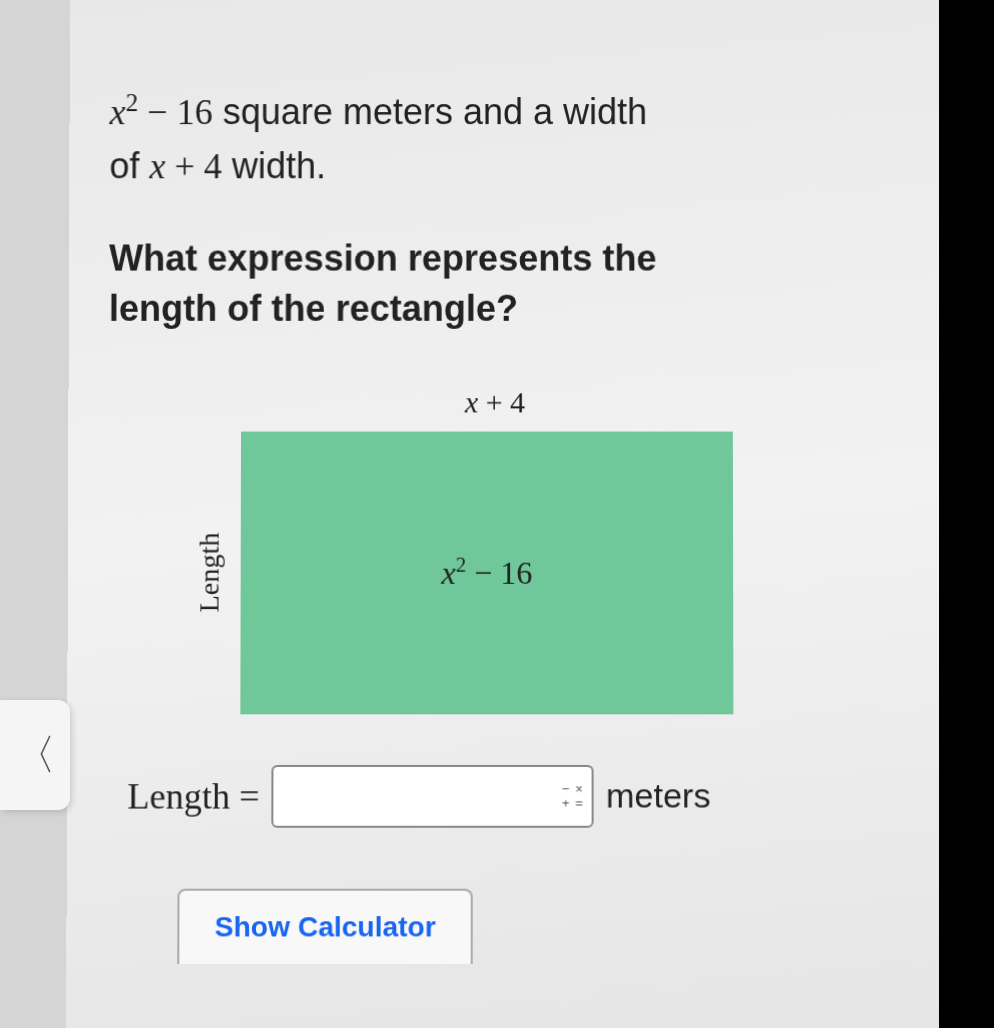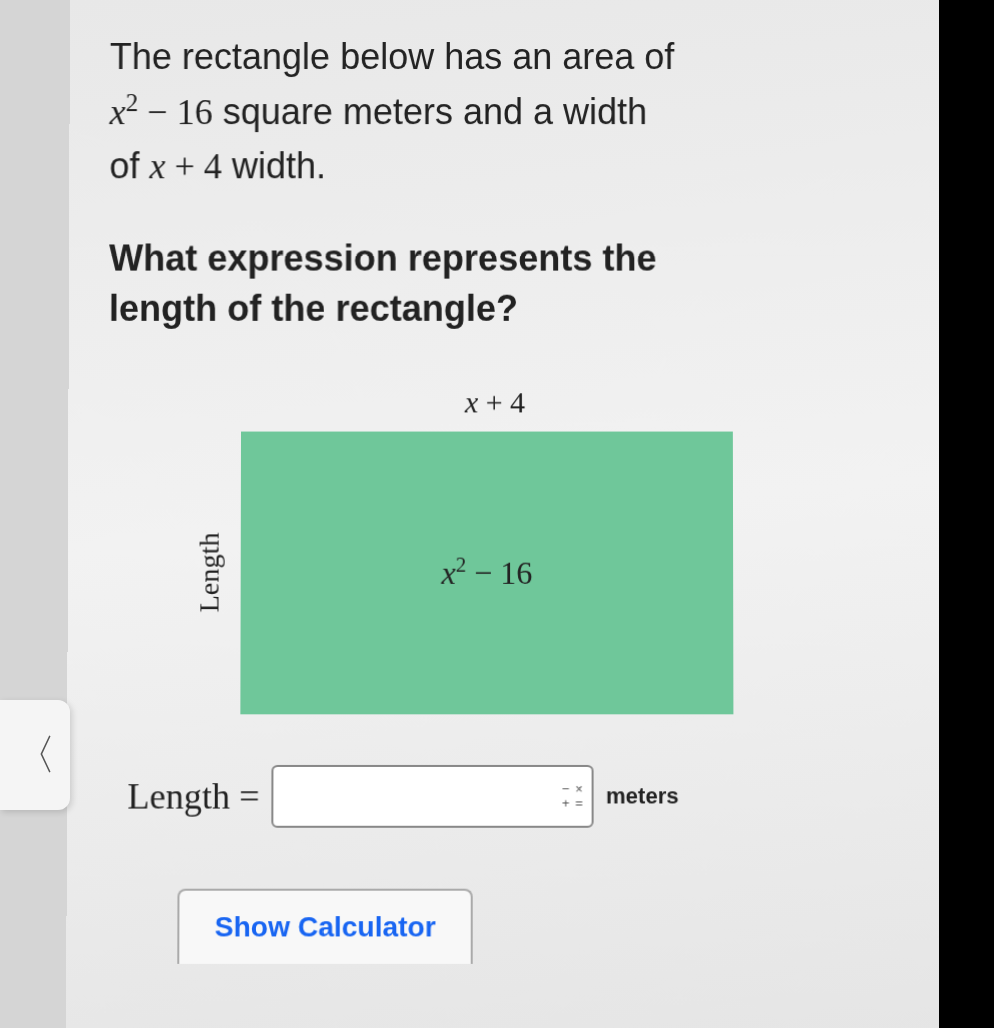--- a/index.html
+++ b/index.html
@@ -135,44 +135,43 @@
       top: 50%;
       transform: translateY(-50%);
       font-size: 13px;
       line-height: 1.1;
       color: #555;
       font-family: sans-serif;
       text-align: center;
       letter-spacing: 1px;
     }
     .unit-label {
-      font-size: 22px;
+      font-size: 34px;
       font-family: -apple-system, sans-serif;
-      font-weight: bold;
     }
     .calc-button {
       display: inline-block;
       border: 2px solid #aaa;
       border-radius: 8px 8px 0 0;
       padding: 20px 35px;
       font-size: 28px;
       font-weight: 700;
       color: #1865f2;
       background: #f8f8f8;
       margin-left: 70px;
       border-bottom: none;
     }
   </style>
 </head>
 <body>
 
 <div class="page">
 
   <div class="problem-text">
-    <span>The rectangle below has an area of</span><br>
+    <br>
     <span class="math"><span>x</span><sup>2</sup><span class="n"> − 16</span></span><span> square meters and a width</span><br>
     <span>of </span><span class="math"><span>x</span><span class="n"> + 4</span></span><span> width.</span>
   </div>
 
   <div class="question-text">
     <span>What expression represents the</span><br>
     <span>length of the rectangle?</span>
   </div>
 
   <div class="diagram-wrap">

